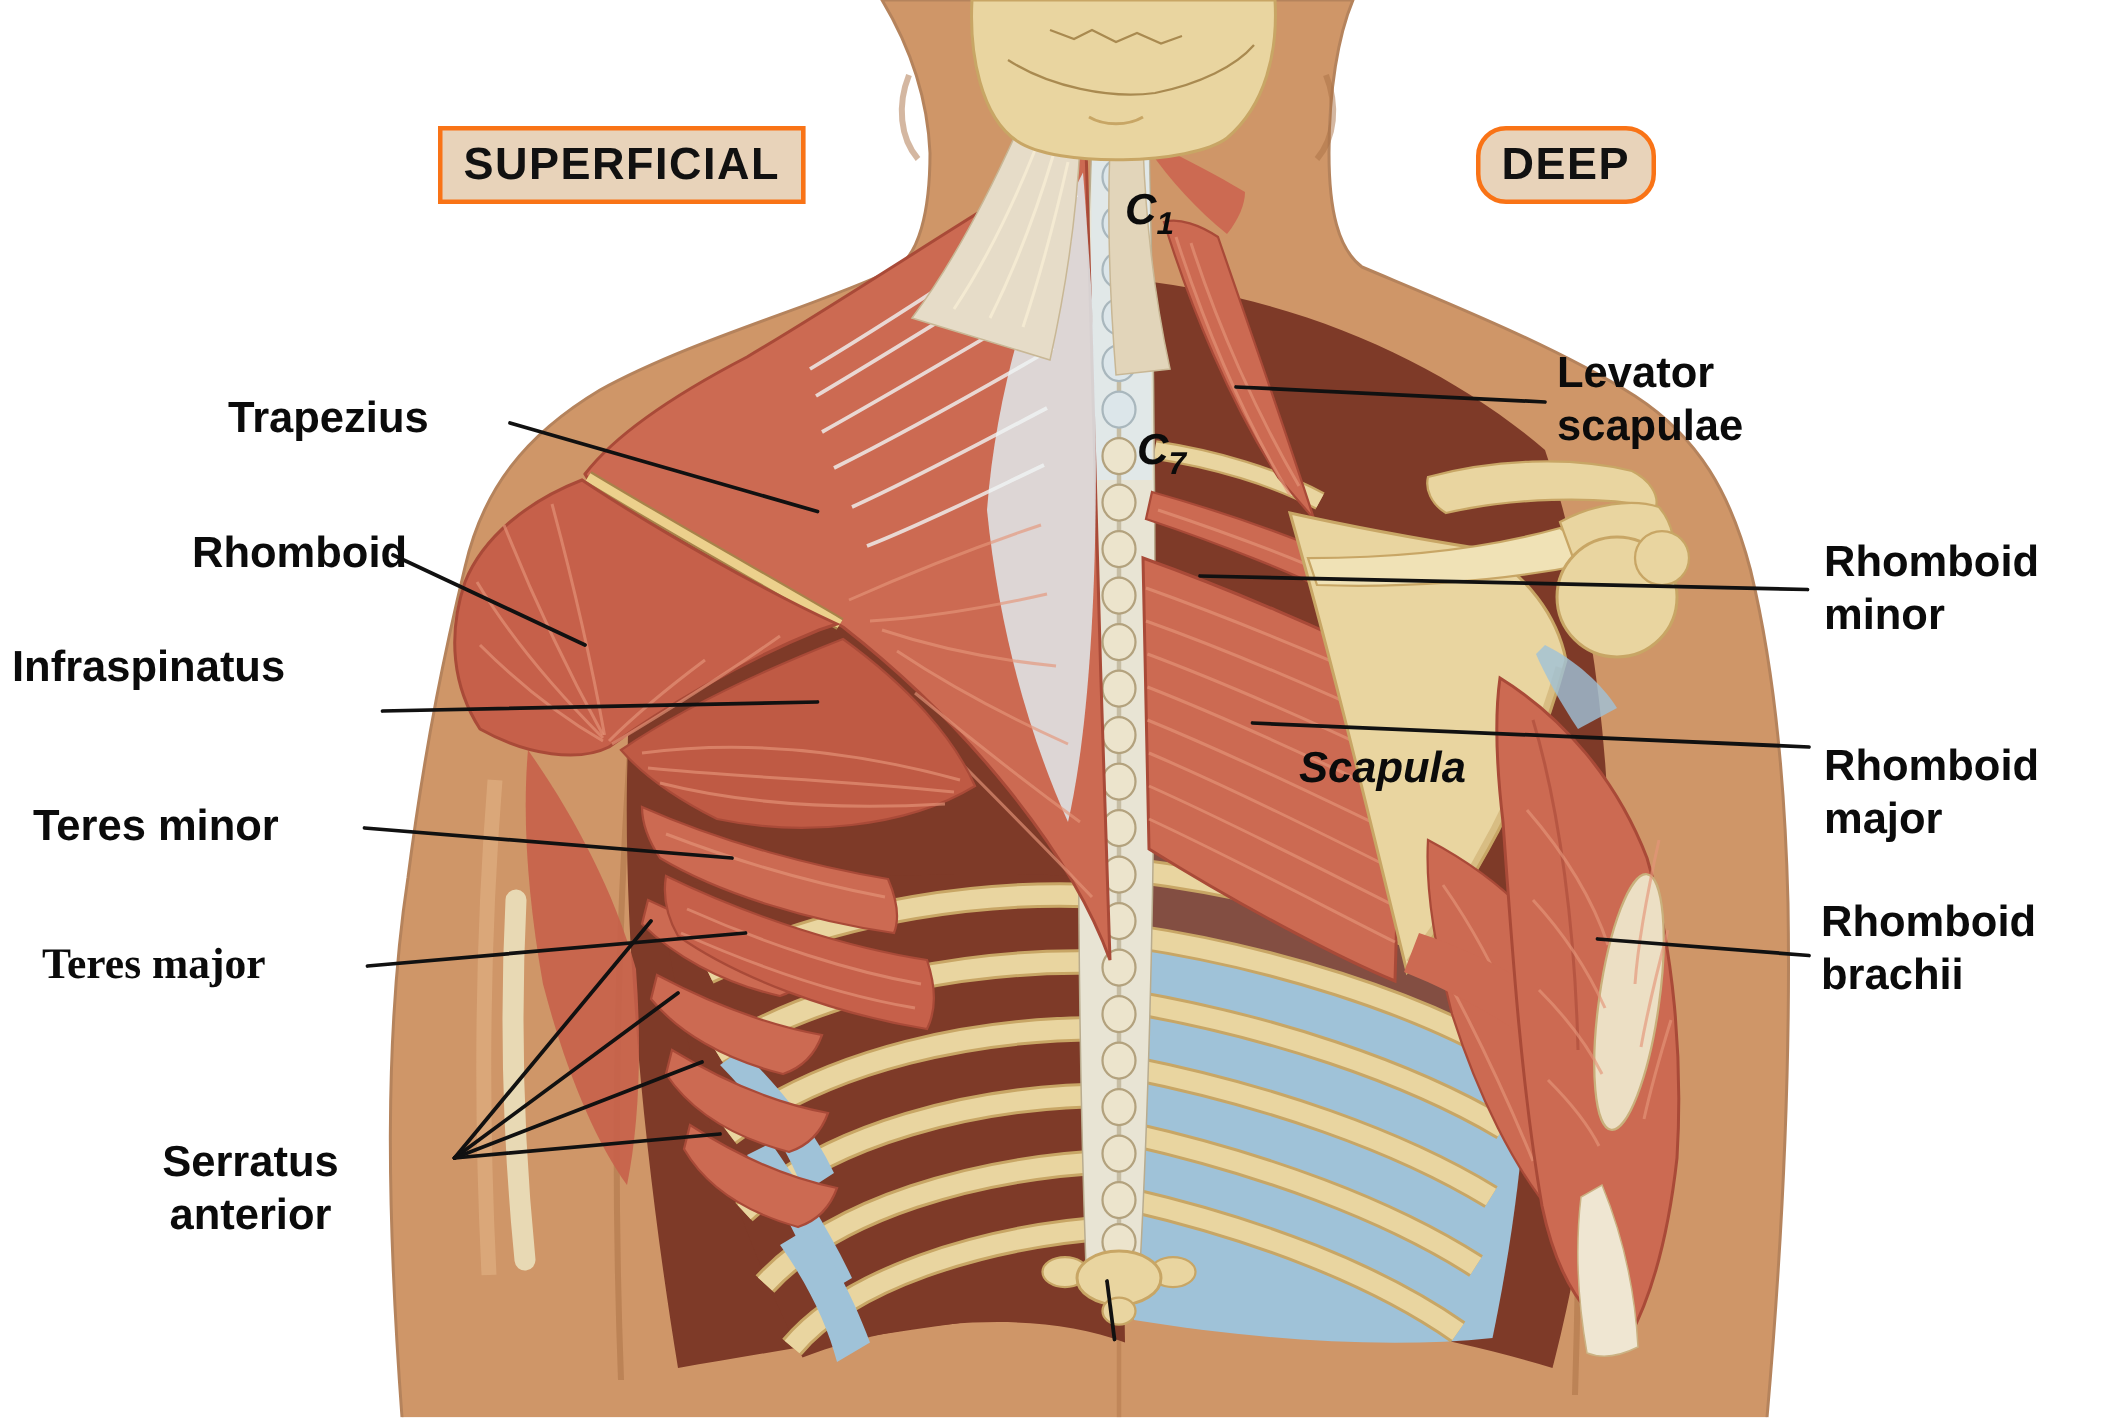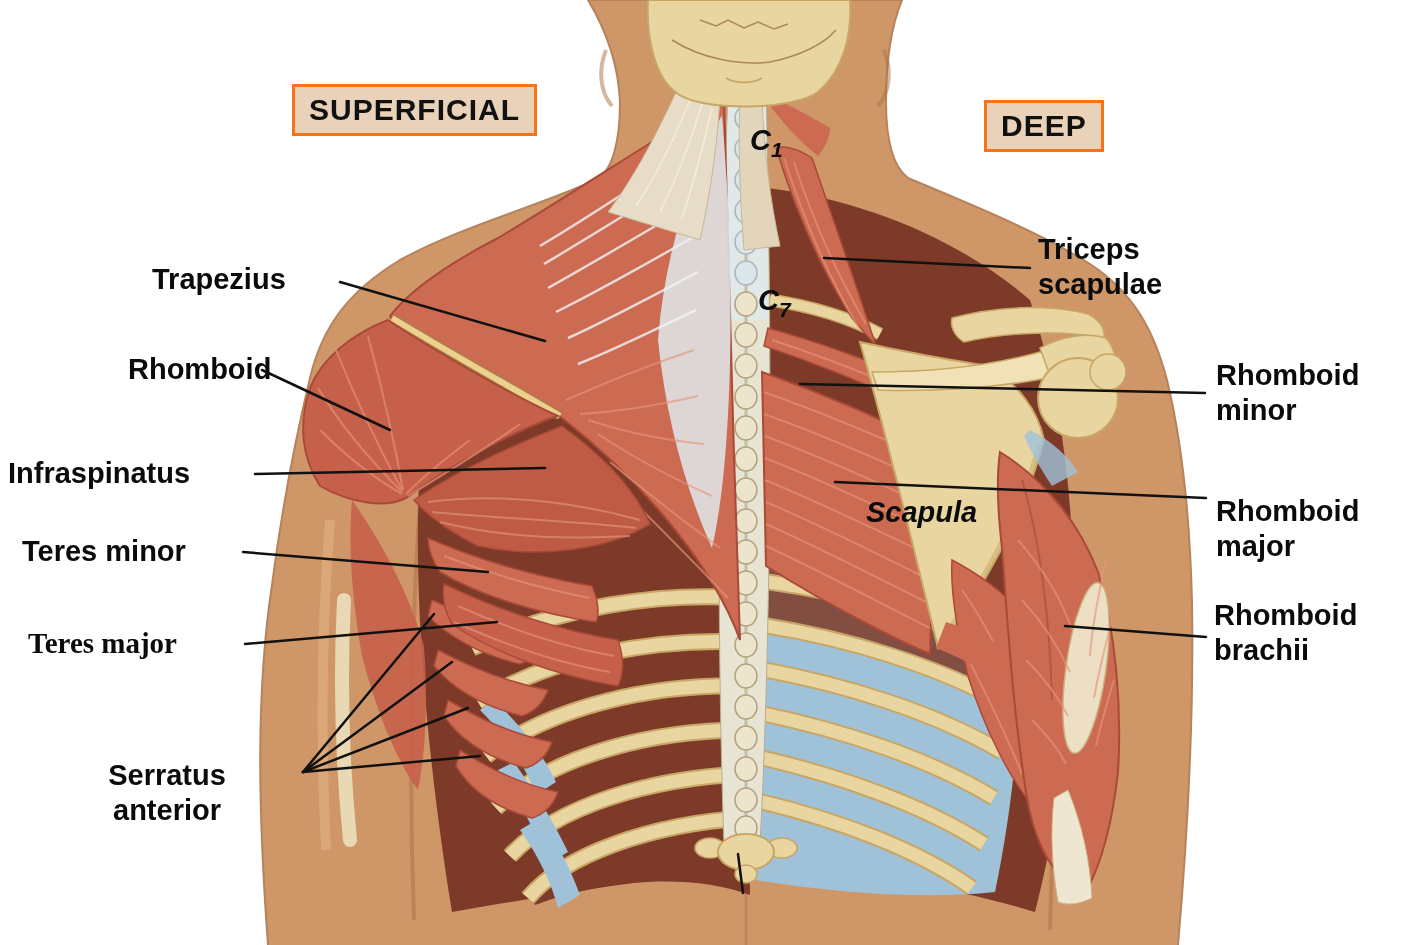--- a/index.html
+++ b/index.html
@@ -282,29 +282,29 @@
     <line class="leader" x1="303" y1="772" x2="480" y2="756"></line>
     <line class="leader" x1="1030" y1="268" x2="824" y2="258"></line>
     <line class="leader" x1="1205" y1="393" x2="800" y2="384"></line>
     <line class="leader" x1="1206" y1="498" x2="835" y2="482"></line>
     <line class="leader" x1="1206" y1="637" x2="1065" y2="626"></line>
     <line class="leader" x1="743" y1="893" x2="738" y2="854"></line>
   </g>
 </svg>
 
 <div class="viewbox" style="left:292px;top:84px;">SUPERFICIAL</div>
-<div class="viewbox" style="left:984px;top:100px;">DEEP</div>
+<div class="viewbox" style="left:984px;top:84px;border-radius:20px;">DEEP</div>
 
 <div class="lbl" style="left:152px;top:262px;">Trapezius</div>
 <div class="lbl" style="left:128px;top:352px;">Rhomboid</div>
-<div class="lbl" style="left:8px;top:456px;">Infraspinatus</div>
+<div class="lbl" style="left:8px;top:428px;">Infraspinatus</div>
 <div class="lbl" style="left:22px;top:534px;">Teres minor</div>
 <div class="lbl" style="left:28px;top:626px;font-family:Liberation Serif, serif;">Teres major</div>
 <div class="lbl center" style="left:82px;top:758px;width:170px;">Serratus anterior</div>
-<div class="lbl" style="left:1038px;top:232px;width:190px;">Triceps scapulae</div>
+<div class="lbl" style="left:1038px;top:232px;width:190px;">Levator scapulae</div>
 <div class="lbl" style="left:1216px;top:358px;width:190px;">Rhomboid minor</div>
 <div class="lbl" style="left:1216px;top:462px;width:190px;margin-top:32px;">Rhomboid major</div>
 <div class="lbl" style="left:1214px;top:598px;width:170px;">Rhomboid brachii</div>
 
 <div class="bonelbl" style="left:866px;top:496px;">Scapula</div>
 
 <div class="vert" style="left:750px;top:124px;">
   <span>C</span><sub>1</sub>
 </div>
 <div class="vert" style="left:758px;top:284px;">

